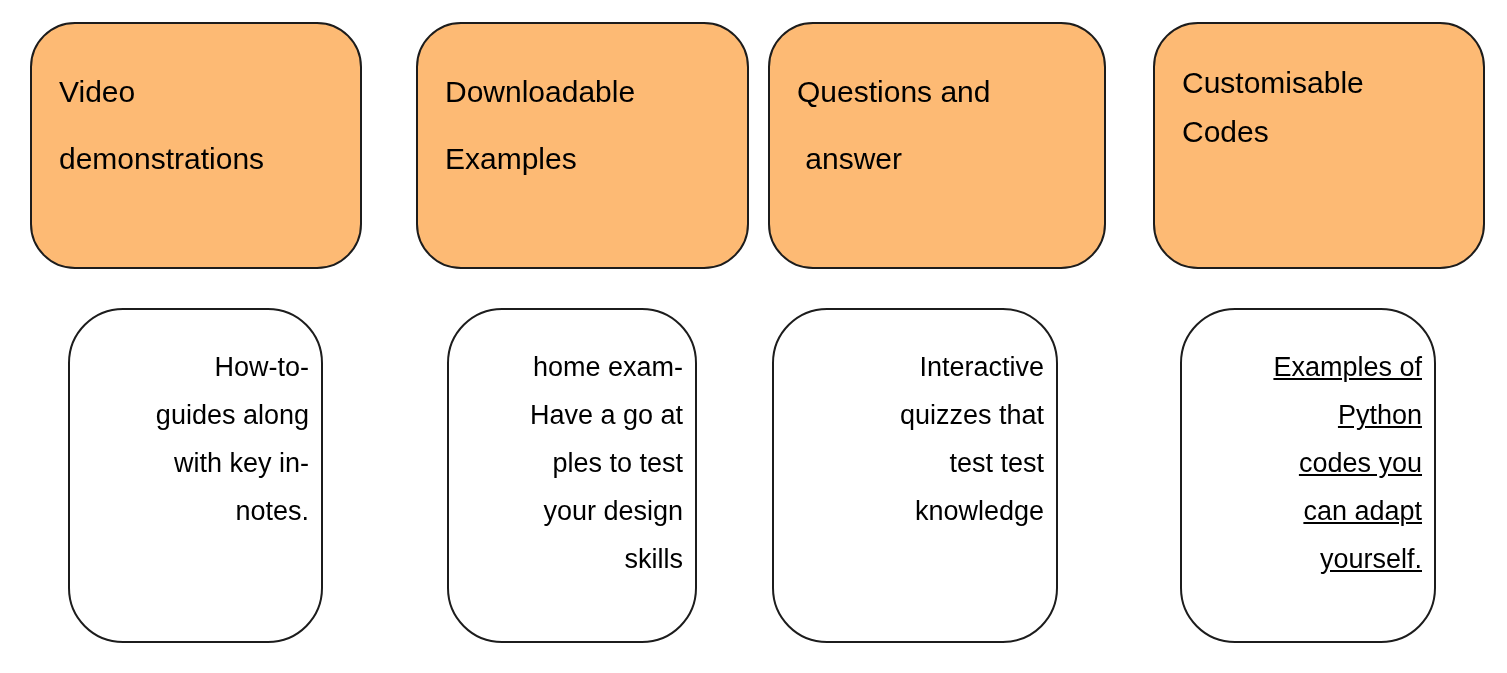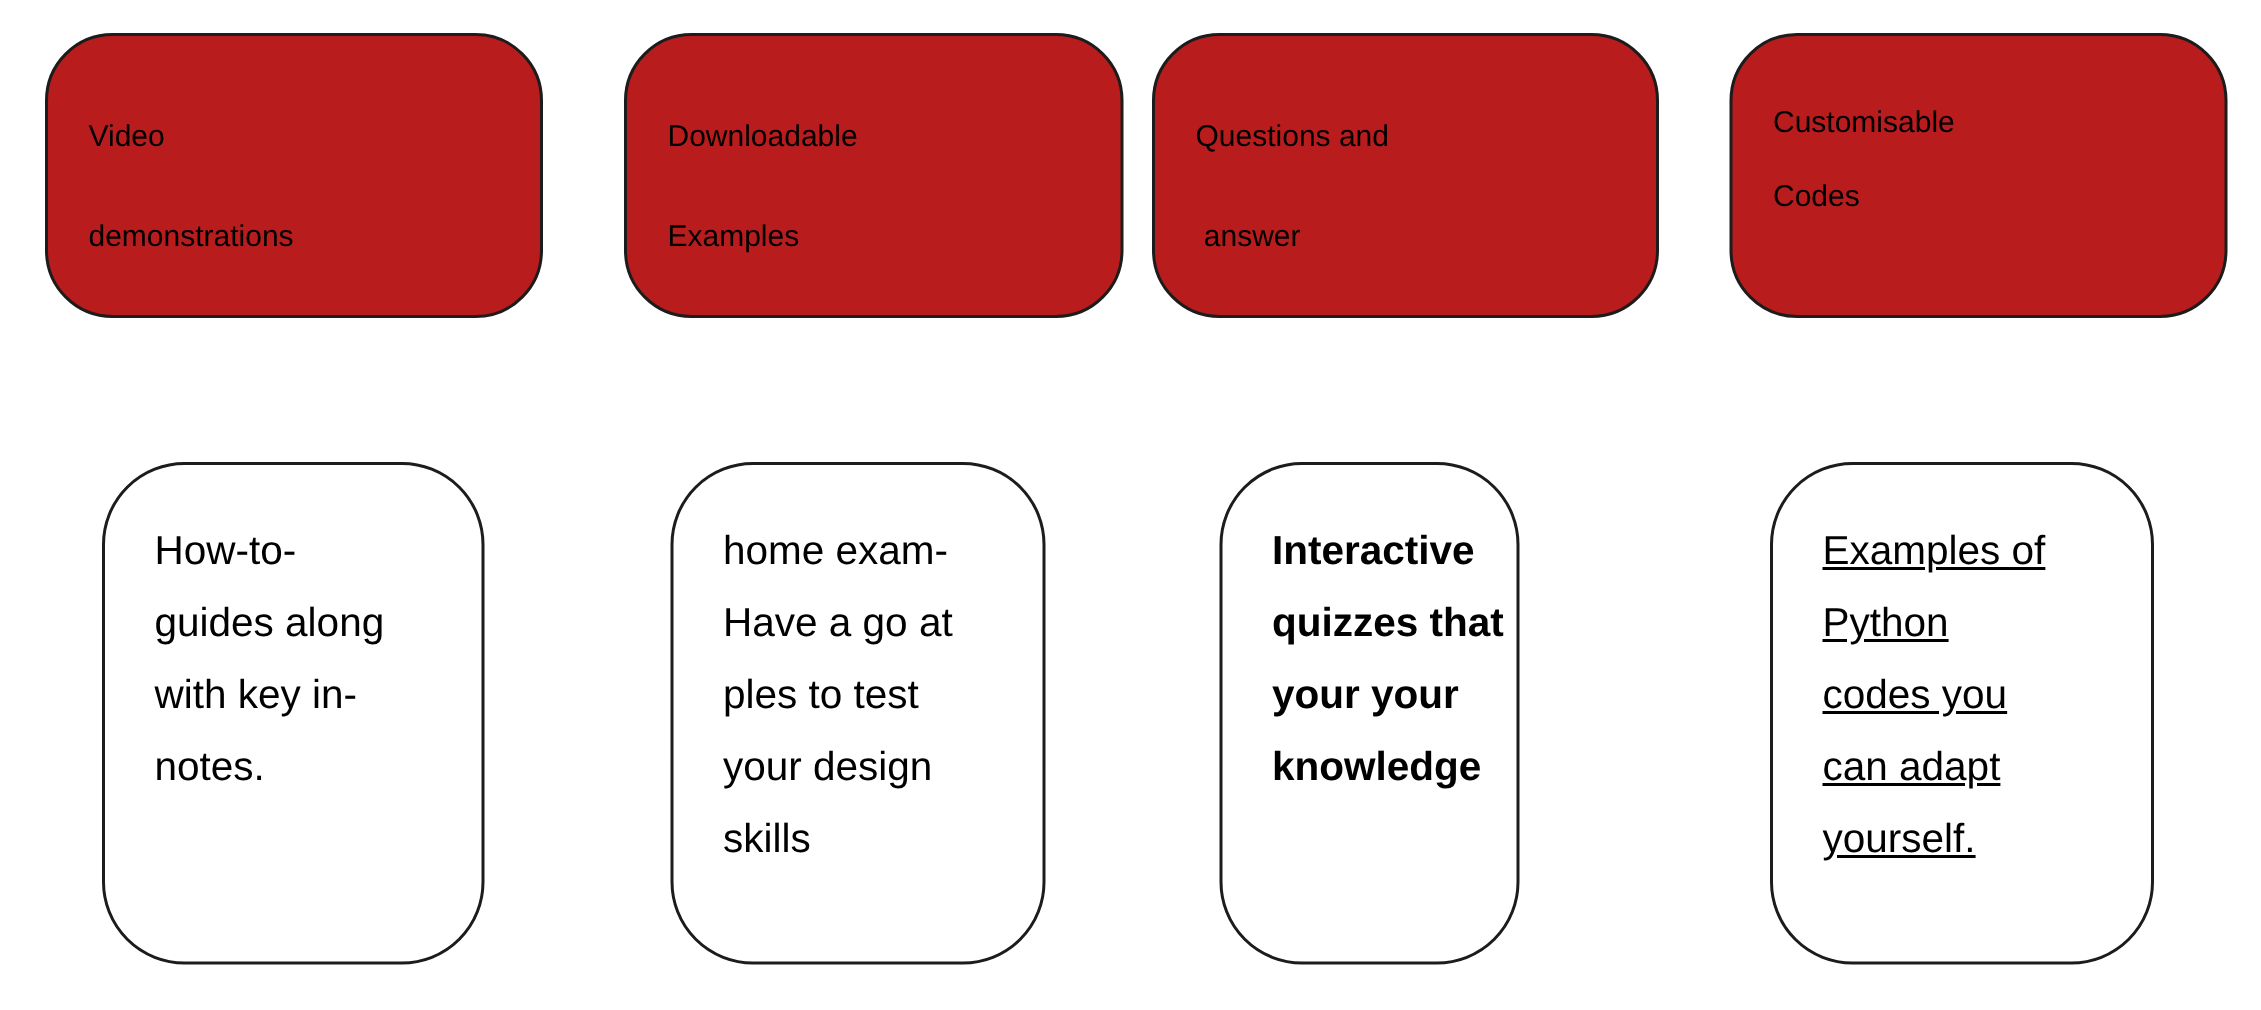--- a/index.html
+++ b/index.html
@@ -11,45 +11,46 @@
   .canvas {
     position: relative;
     width: 1507px;
     height: 673px;
     background: #ffffff;
     overflow: hidden;
   }
   .hdr {
     position: absolute;
     top: 22px;
-    height: 190px;
-    background: #b91c1c;
+    height: 247px;
+    background: #fdba74;
     border: 2px solid #1c1c1c;
     border-radius: 45px;
     box-sizing: border-box;
     color: #000000;
-    font-size: 20px;
+    font-size: 30px;
     line-height: 67px;
     padding: 34px 14px 0 27px;
   }
   .hdr.tight {
     line-height: 49px;
   }
   .card {
     position: absolute;
     top: 308px;
     height: 335px;
     background: #ffffff;
     border: 2px solid #1c1c1c;
     border-radius: 55px;
     box-sizing: border-box;
     color: #000000;
     font-size: 27px;
     line-height: 48px;
     padding: 33px 12px 0 33px;
+    text-align: right;
   }
   .line {
     white-space: pre;
   }
 </style>
 </head>
 <body>
 
 <div class="canvas">
 
@@ -73,24 +74,24 @@
     <div class="line">Have a go at</div>
     <div class="line">ples to test</div>
     <div class="line">your design</div>
     <div class="line">skills</div>
   </div>
 
   <div class="hdr" style="left:768px; width:338px;">
     <div class="line">Questions and</div>
     <div class="line"> answer</div>
   </div>
-  <div class="card" style="left:813px; width:200px;font-weight:bold;">
+  <div class="card" style="left:772px; width:286px;">
     <div class="line">Interactive</div>
     <div class="line">quizzes that</div>
-    <div class="line">your your</div>
+    <div class="line">test test</div>
     <div class="line">knowledge</div>
   </div>
 
   <div class="hdr tight" style="left:1153px; width:332px;">
     <div class="line">Customisable</div>
     <div class="line">Codes</div>
   </div>
   <div class="card" style="left:1180px; width:256px;text-decoration:underline;">
     <div class="line">Examples of</div>
     <div class="line">Python</div>

